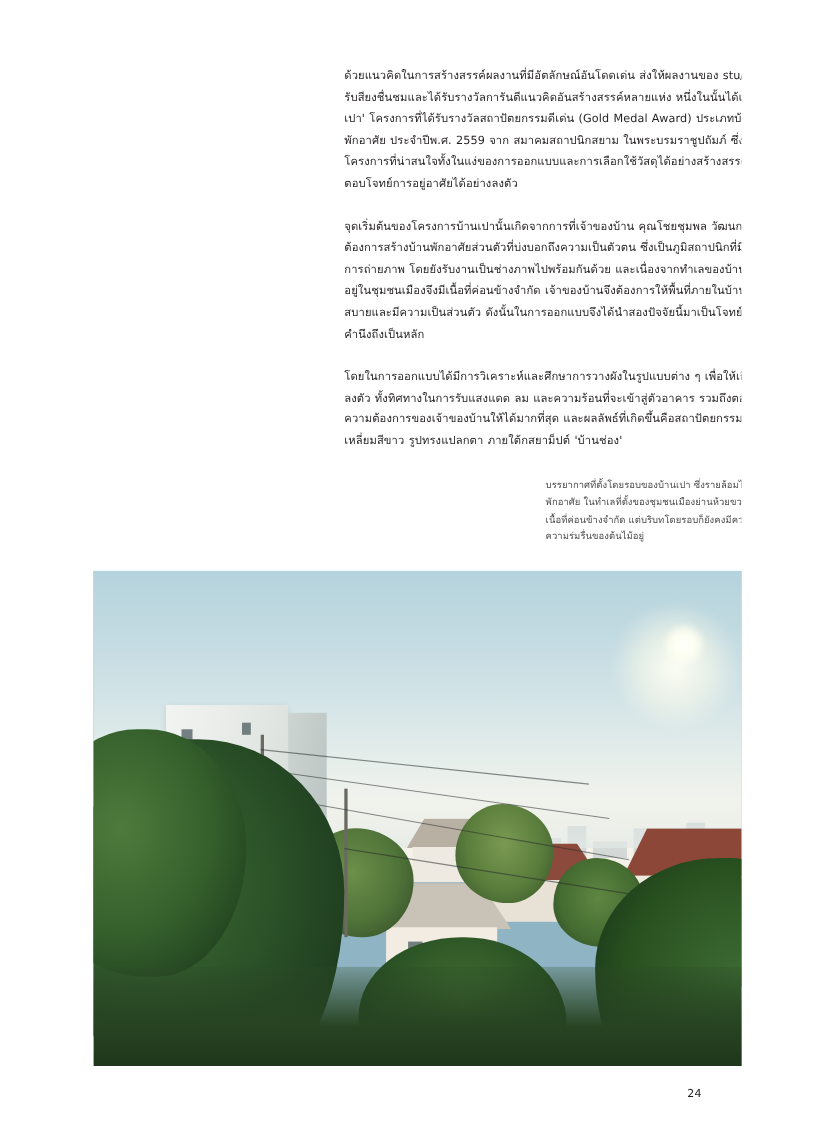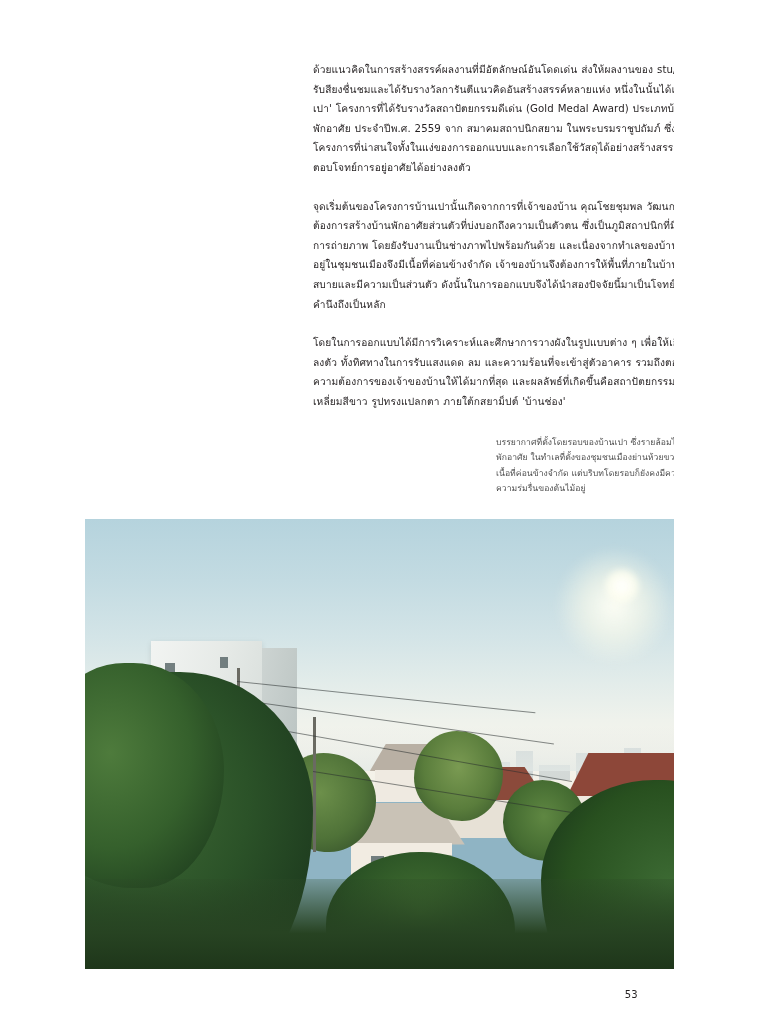--- a/index.html
+++ b/index.html
@@ -327,14 +327,14 @@
       <div class="wire" style="left:36%;top:56%;width:280px;transform:rotate(9deg)"></div>
 
       <div class="fg-left"></div>
       <div class="fg-left2"></div>
       <div class="fg-mid"></div>
       <div class="fg-right"></div>
       <div class="fg-bottom"></div>
     </div>
   </div>
 
-  <div class="folio">53</div>
+  <div class="folio">24</div>
 </div>
 
 </body></html>

